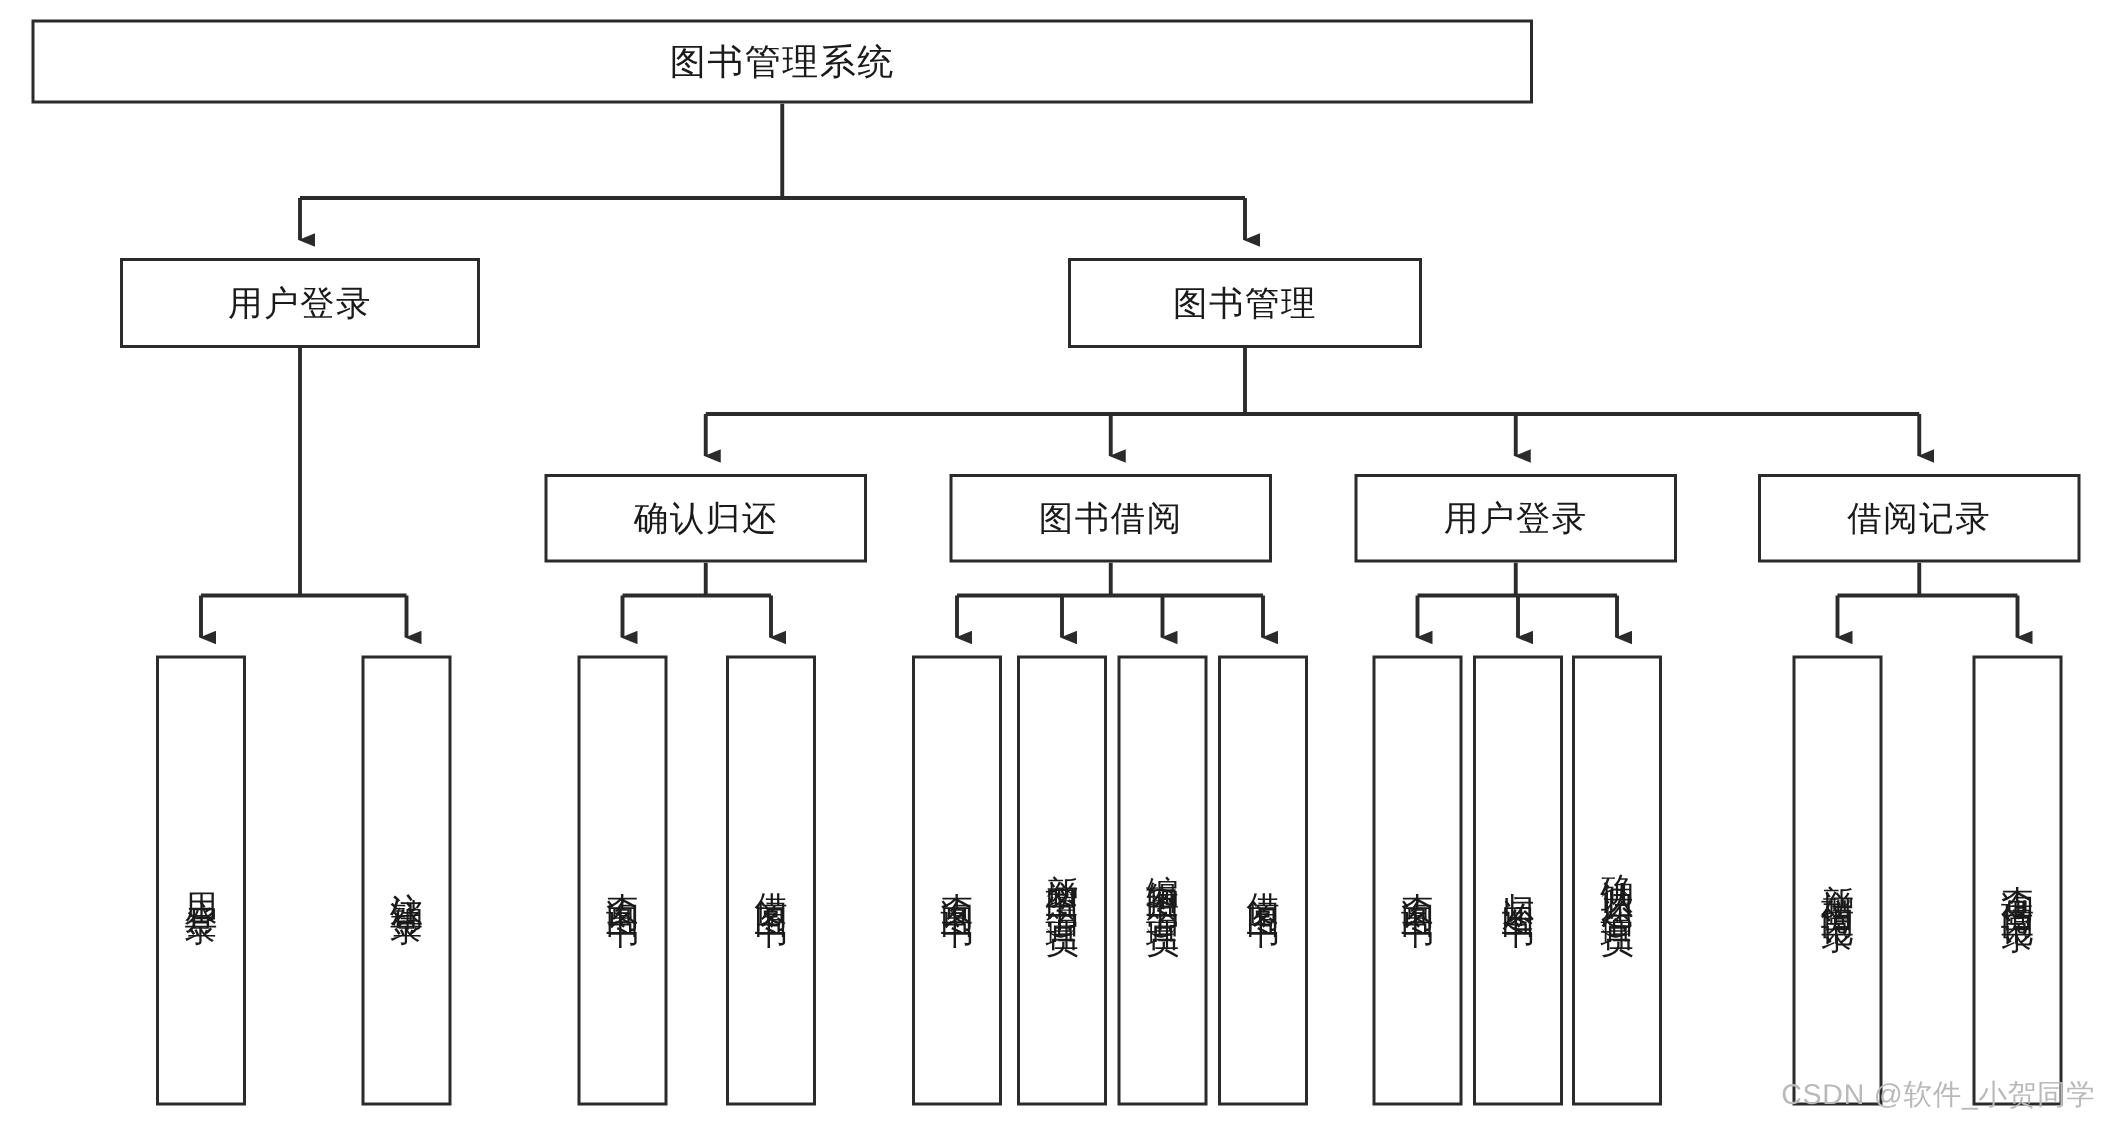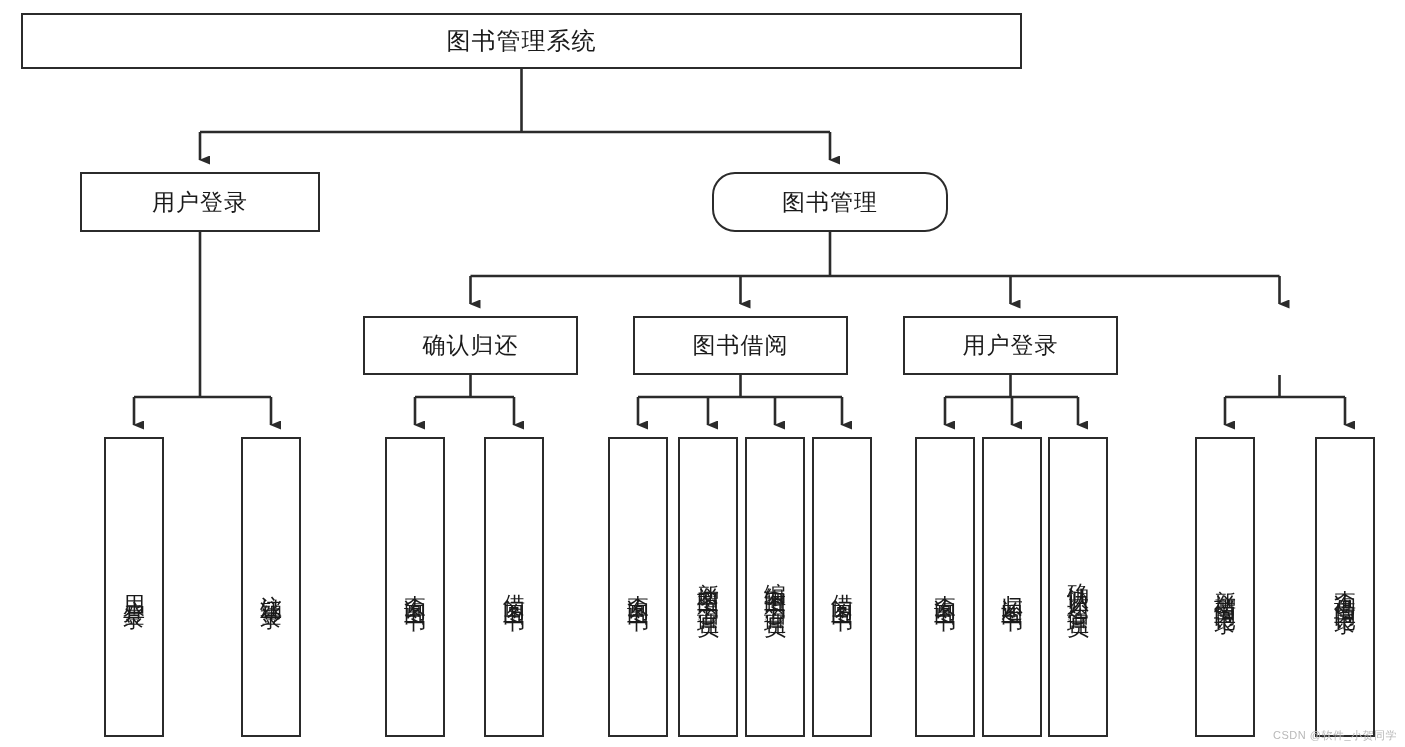--- a/index.html
+++ b/index.html
@@ -52,21 +52,21 @@
     white-space: nowrap;
     display: block;
   }
   .node.root {
     font-size: 24px;
   }
   .watermark {
     position: absolute;
     right: 8px;
     bottom: 4px;
-    font-size: 11px;
+    font-size: 19px;
     color: #b9b9b9;
     letter-spacing: 0.5px;
     white-space: nowrap;
   }
 </style>
 </head>
 <body>
 
 <div id="canvas">
 
@@ -114,36 +114,39 @@
   </svg>
 
   <div class="node root horiz" style="left: 21px; top: 13px; width: 1001px; height: 56px;">
     <span>图书管理系统</span>
   </div>
 
   <div class="node horiz" style="left: 80px; top: 172px; width: 240px; height: 60px;">
     <span>用户登录</span>
   </div>
 
-  <div class="node horiz" style="left: 712px; top: 172px; width: 236px; height: 60px; border-radius: 23px;">
+  <div class="node horiz" style="left: 712px; top: 172px; width: 236px; height: 60px;">
     <span>图书管理</span>
   </div>
 
   <div class="node horiz" style="left: 363px; top: 316px; width: 215px; height: 59px;">
     <span>确认归还</span>
   </div>
 
   <div class="node horiz" style="left: 633px; top: 316px; width: 215px; height: 59px; justify-content: center;">
     <span>图书借阅</span>
   </div>
 
   <div class="node horiz" style="left: 903px; top: 316px; width: 215px; height: 59px;">
     <span>用户登录</span>
   </div>
 
+  <div class="node horiz" style="left: 1172px; top: 316px; width: 215px; height: 59px;">
+    <span>借阅记录</span>
+  </div>
 
   <div class="node vert" style="left: 104px; top: 437px; width: 60px; height: 300px;">
     <span class="vtext">用户登录</span>
   </div>
 
   <div class="node vert" style="left: 241px; top: 437px; width: 60px; height: 300px;">
     <span class="vtext">注销登录</span>
   </div>
 
   <div class="node vert" style="left: 385px; top: 437px; width: 60px; height: 300px;">

